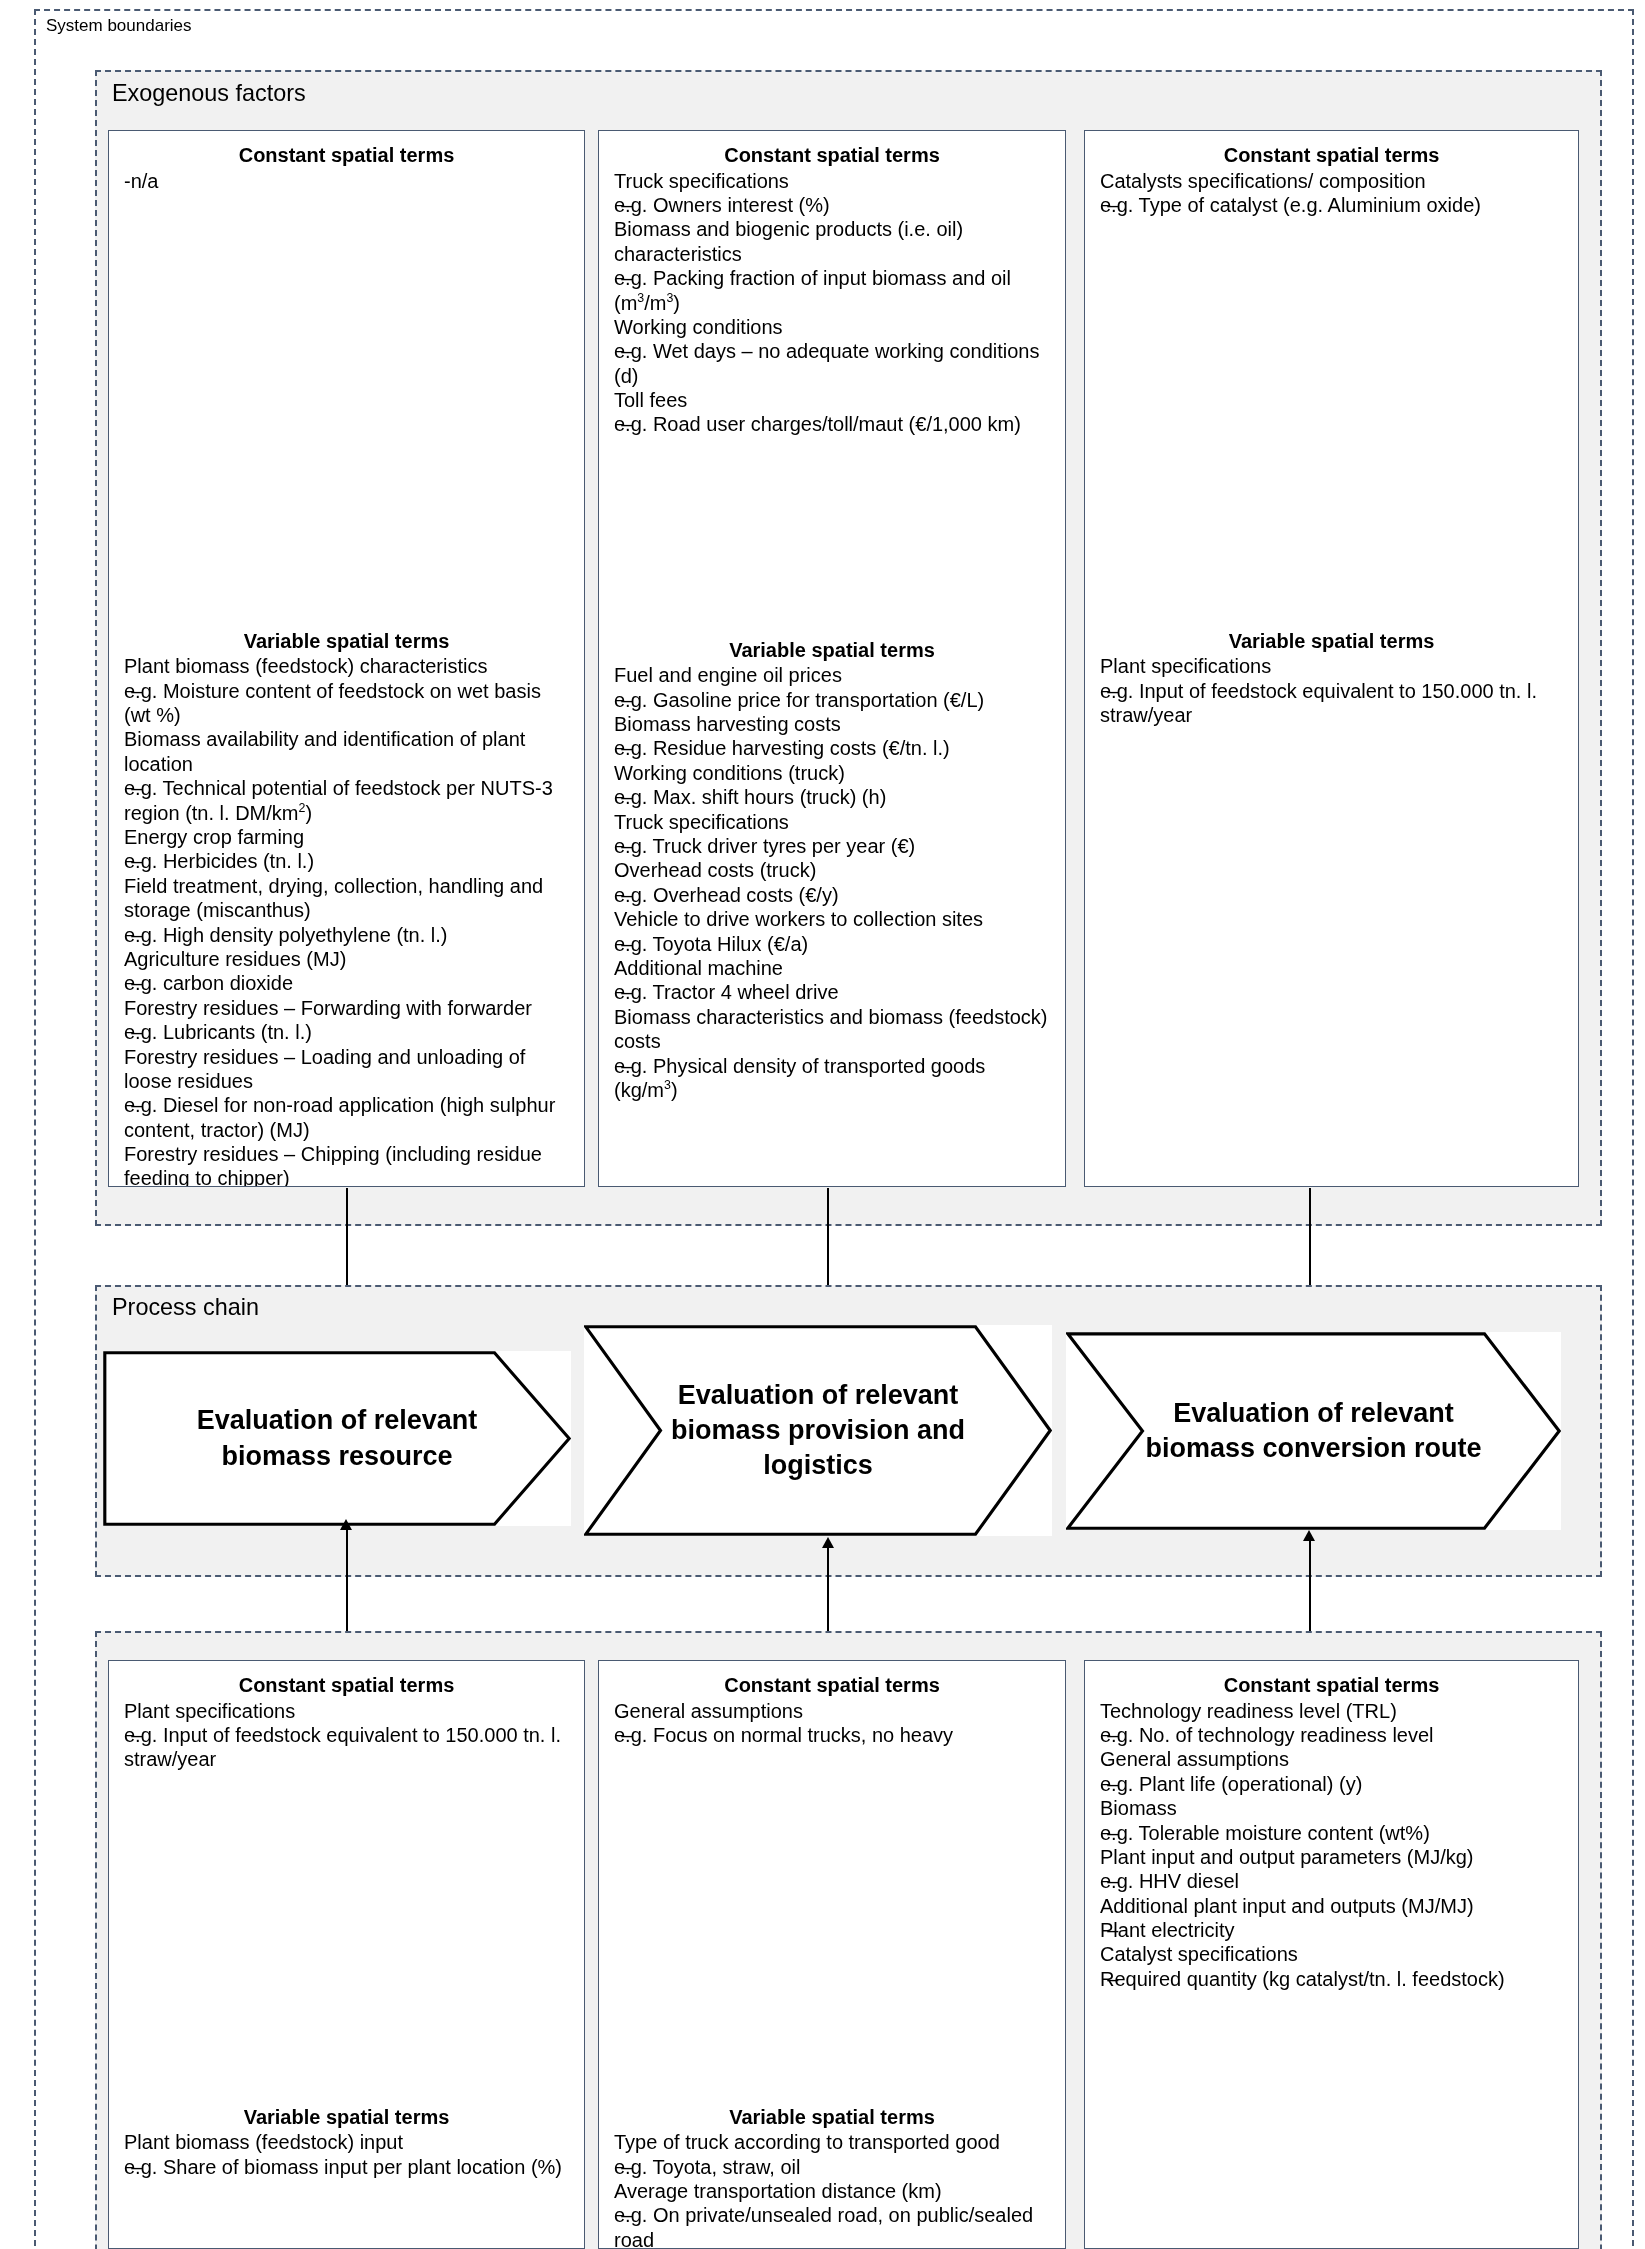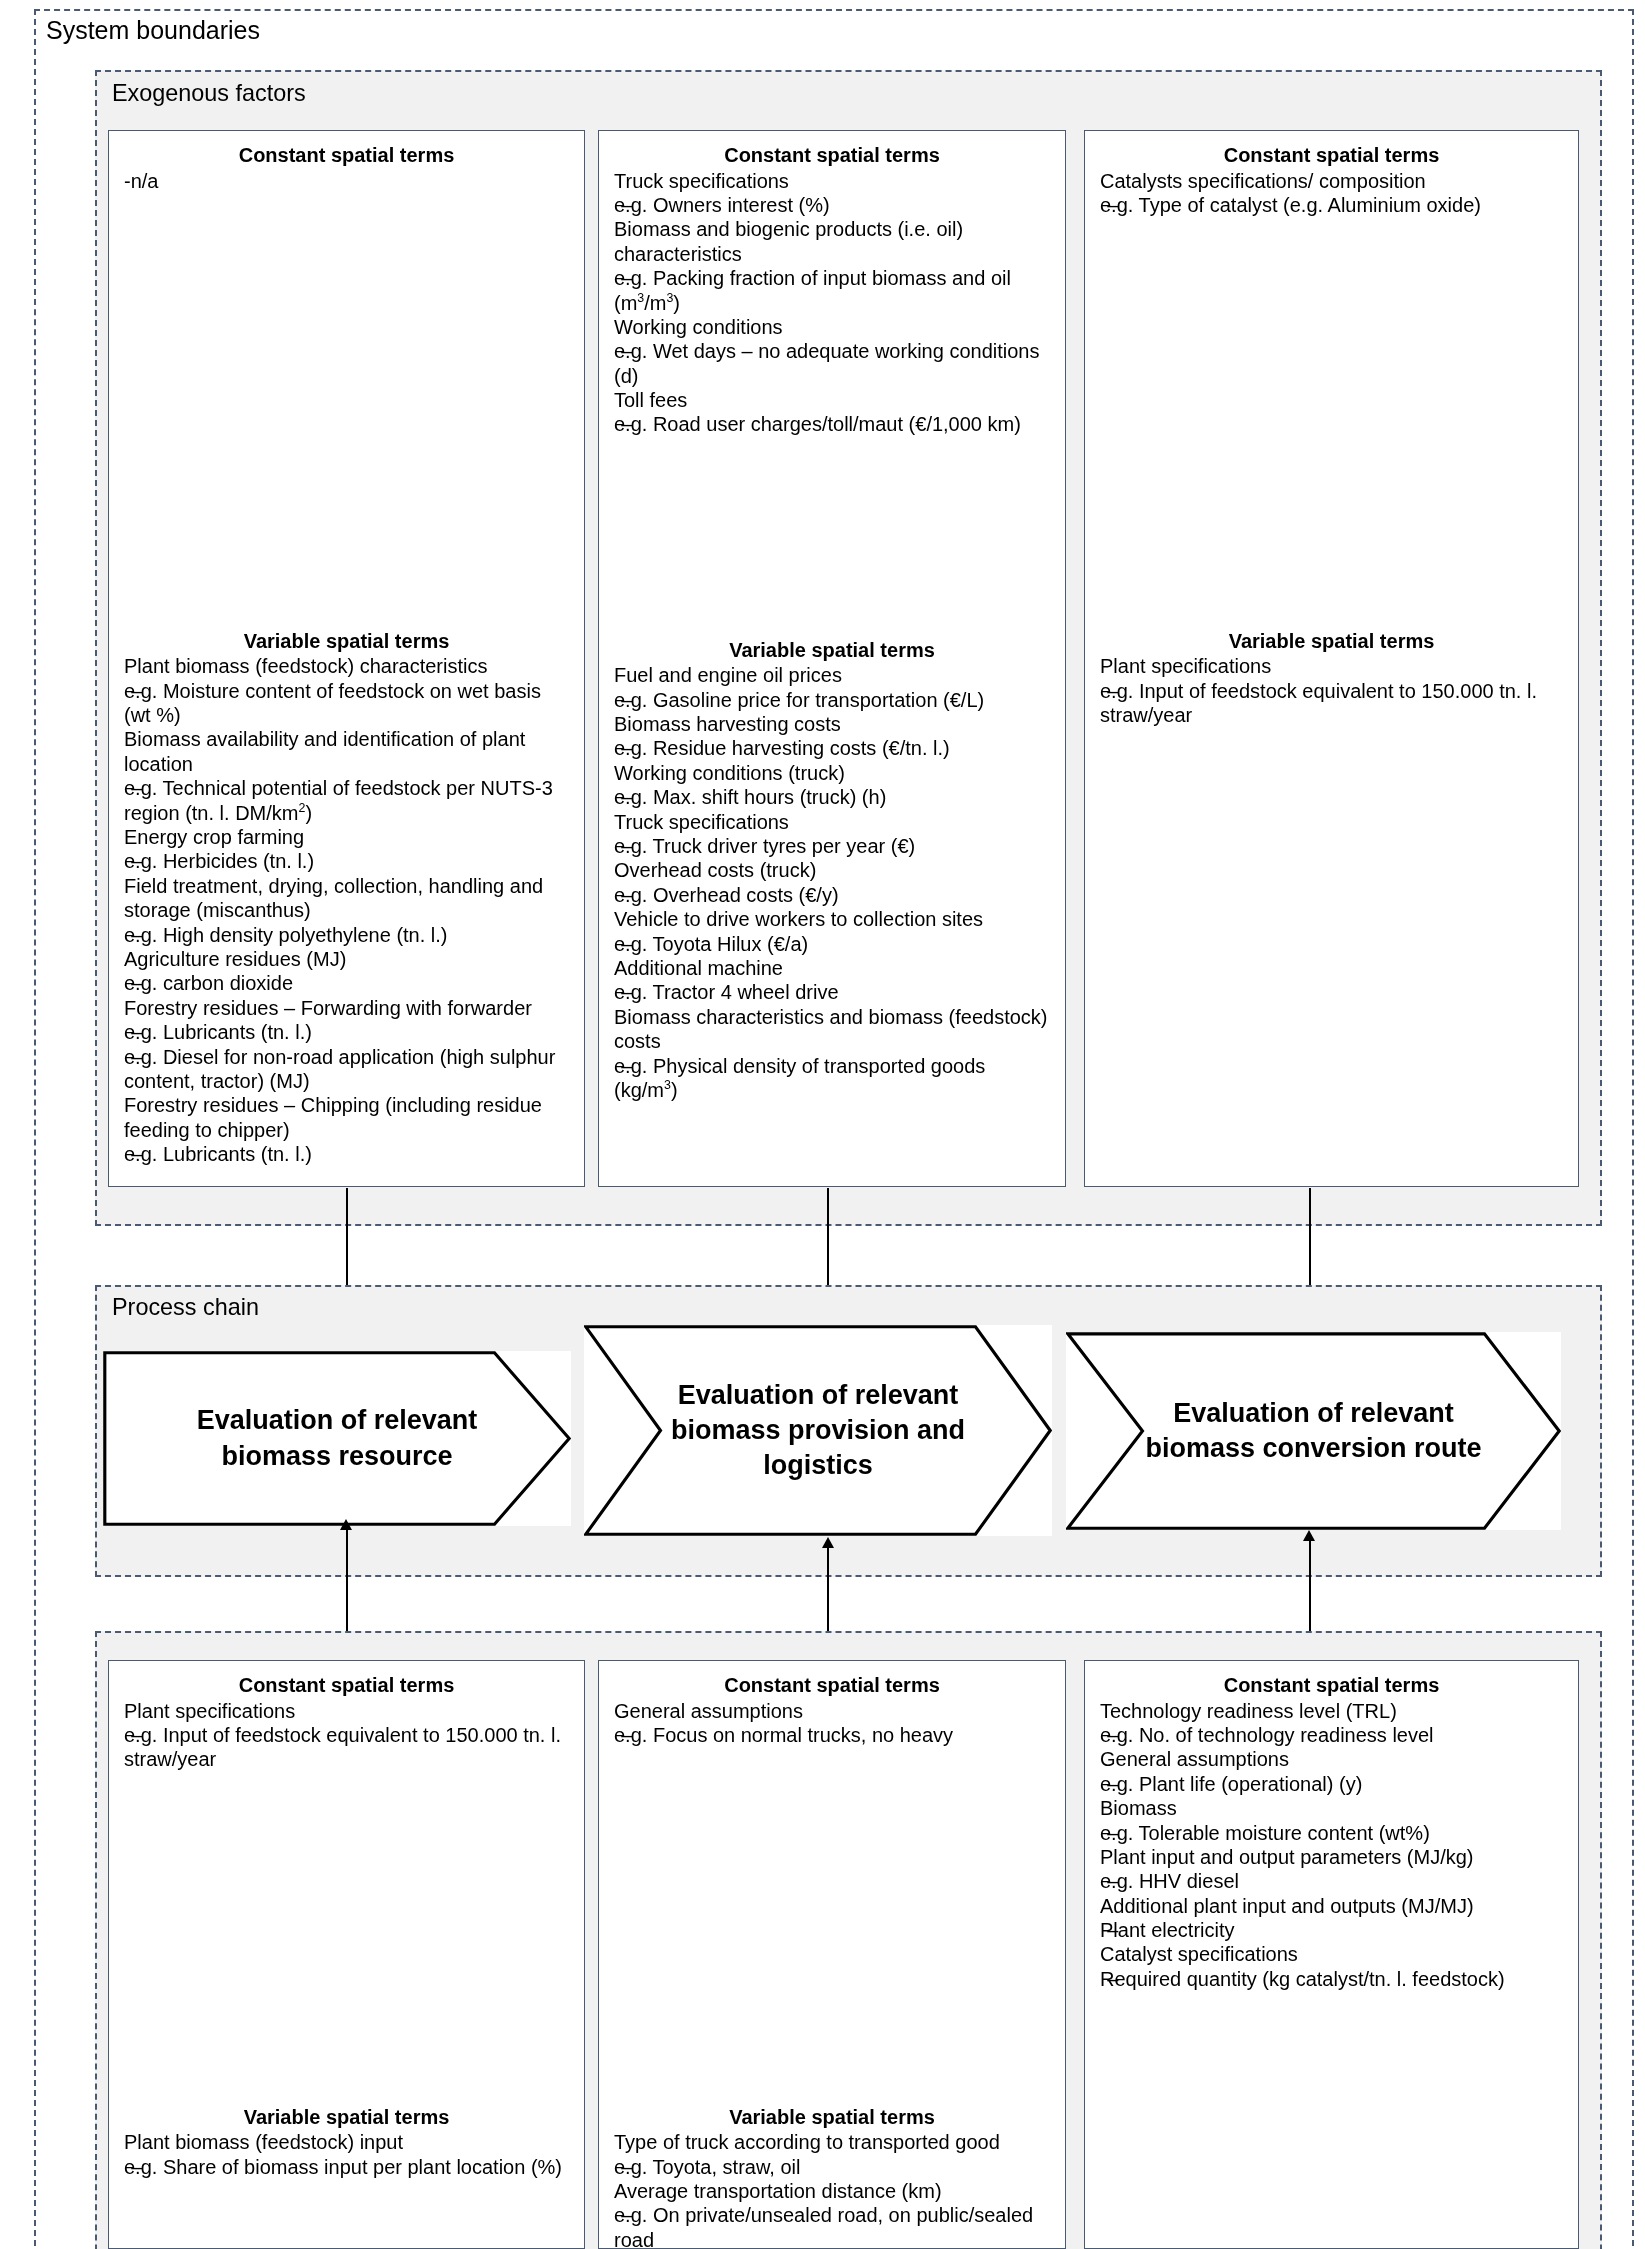--- a/index.html
+++ b/index.html
@@ -17,21 +17,21 @@
     position:absolute;
     left:34px; top:9px;
     width:1600px; height:2357px;
     border:2.2px dashed #4a5a72;
     box-sizing:border-box;
     background:#fff;
   }
   .system-label{
     position:absolute;
     left:46px; top:17px;
-    font-size:25px;
+    font-size:17px;
     line-height:1.05;
     white-space:nowrap;
   }
 
   
   .band{
     position:absolute;
     background:#f1f1f1;
     border:2.2px dashed #4a5a72;
     box-sizing:border-box;
@@ -173,20 +173,21 @@
           <li class="head">Biomass availability and identification of plant location</li>
           <li class="sub">e.g. Technical potential of feedstock per NUTS-3 region (tn. l. DM/km<sup>2</sup>)</li>
           <li class="head">Energy crop farming</li>
           <li class="sub">e.g. Herbicides (tn. l.)</li>
           <li class="head">Field treatment, drying, collection, handling and storage (miscanthus)</li>
           <li class="sub">e.g. High density polyethylene (tn. l.)</li>
           <li class="head">Agriculture residues (MJ)</li>
           <li class="sub">e.g. carbon dioxide</li>
           <li class="head">Forestry residues – Forwarding with forwarder</li>
           <li class="sub">e.g. Lubricants (tn. l.)</li>
+          <li class="head">Forestry residues – Loading and unloading of loose residues</li>
           <li class="sub">e.g. Diesel for non-road application (high sulphur content, tractor) (MJ)</li>
           <li class="head">Forestry residues – Chipping (including residue feeding to chipper)</li>
           <li class="sub">e.g. Lubricants (tn. l.)</li>
         </ul>
     </div>
   </div>
 </div>
 
 <div class="factor-box" id="exo-box-2">
   <div class="box-inner">

